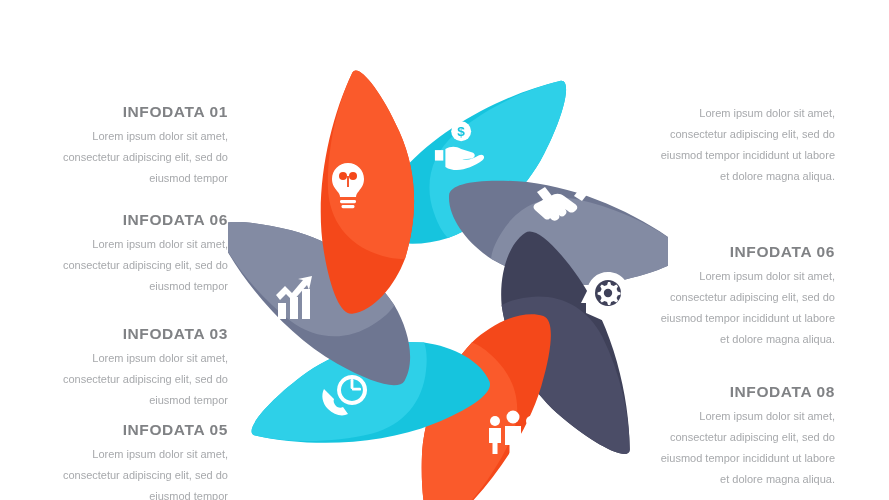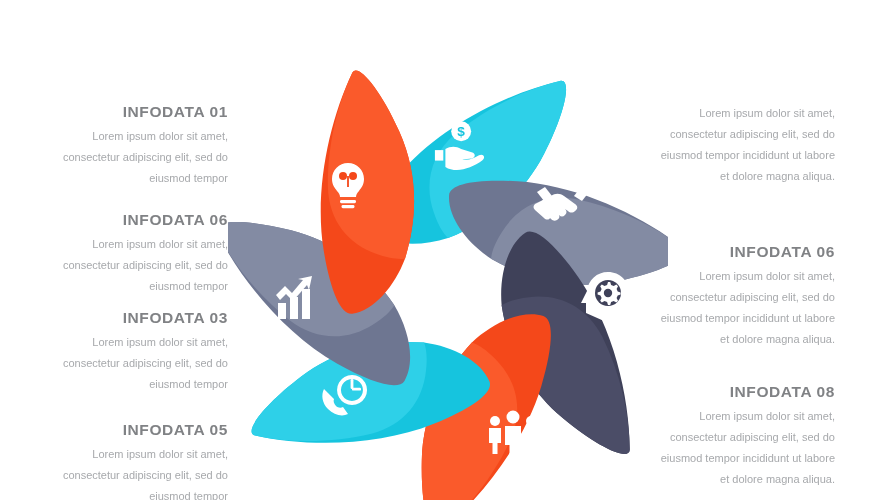--- a/index.html
+++ b/index.html
@@ -28,21 +28,21 @@
     color:#a7a9ac;
     margin:0;
   }
   .left{text-align:right;}
   .right{text-align:right;}
   .right .title{text-align:right;}
 
   
   #blk1{left:60px;  top:60px;  width:168px;}
   #blk2{left:40px;  top:168px; width:188px;}
-  #blk3{left:40px;  top:266px; width:188px;text-align:right;}
+  #blk3{left:40px;  top:282px; width:188px;text-align:right;}
   #blk4{left:60px;  top:378px; width:168px;}
 
   
   #blk5{left:655px; top:60px;  width:180px;}
   #blk6{left:650px; top:200px; width:185px;}
   #blk7{left:650px; top:340px; width:185px;}
 
   
   #wheel{
     position:absolute;

